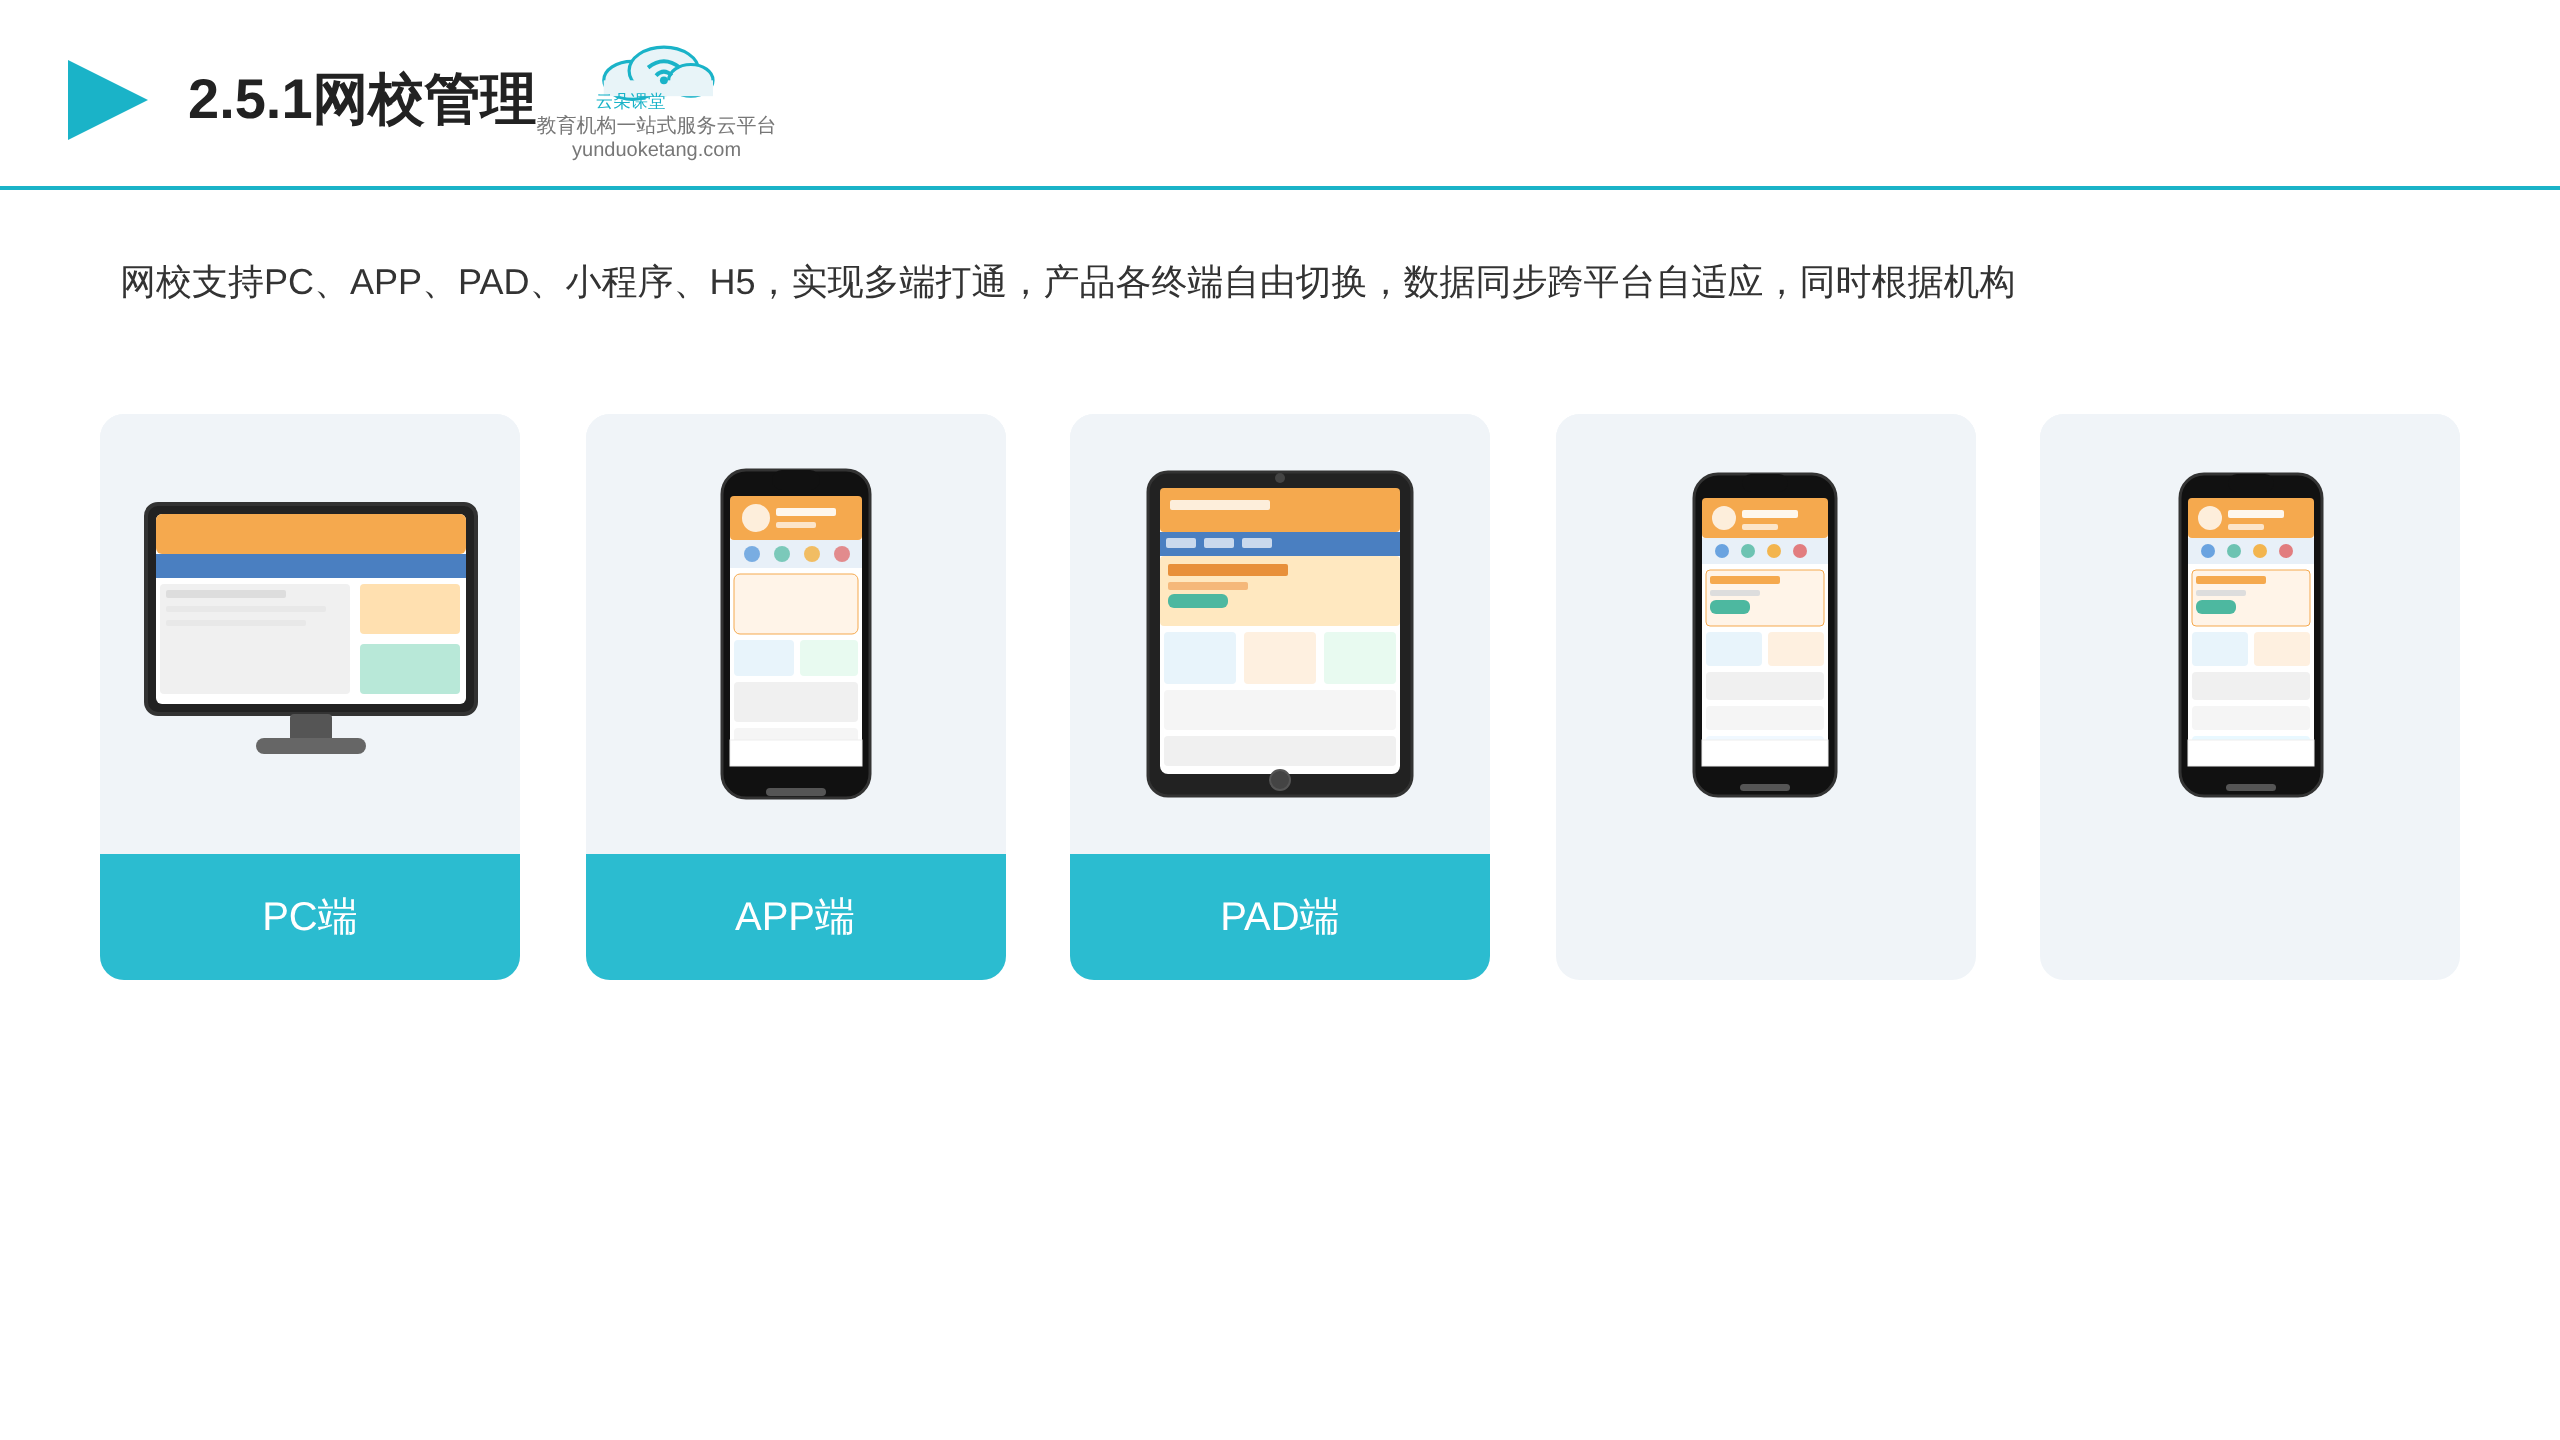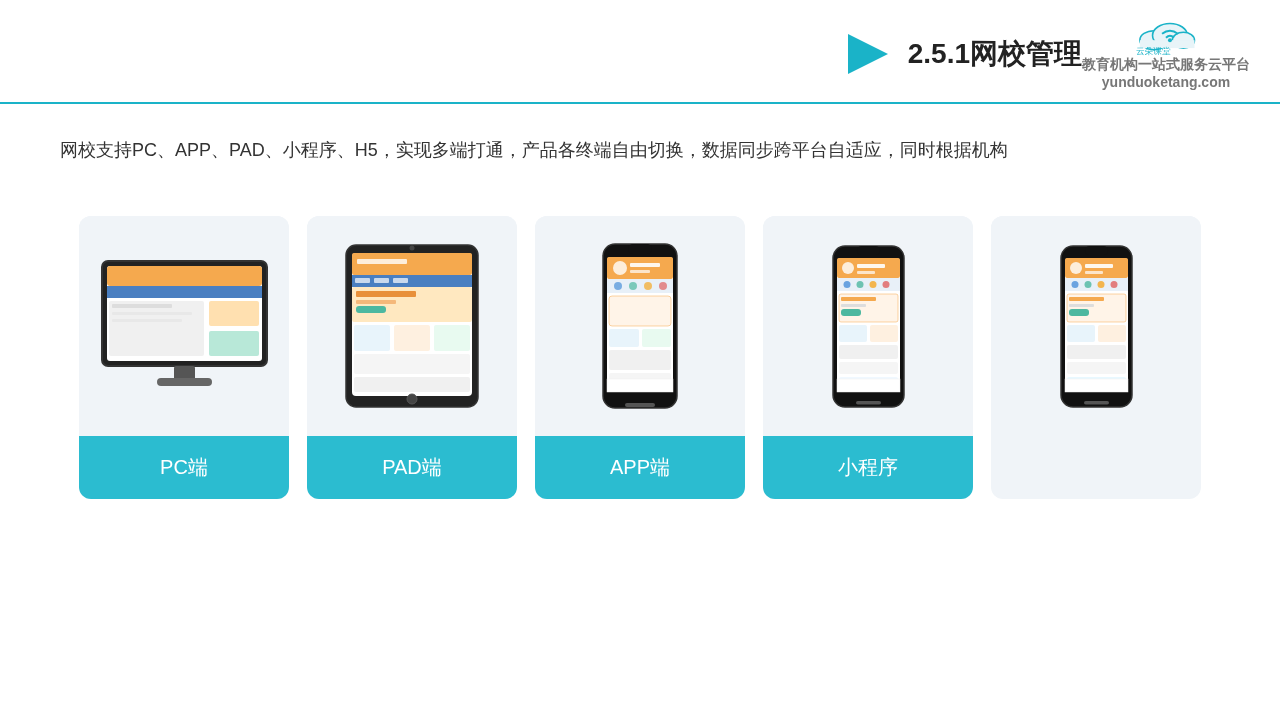--- a/index.html
+++ b/index.html
@@ -15,21 +15,21 @@
       width: 1280px;
       height: 720px;
       background: #fff;
       position: relative;
     }
 
     
     .header {
       display: flex;
       align-items: center;
-      justify-content: flex-end;
+      justify-content: flex-start;
       padding: 18px 30px 12px 30px;
       border-bottom: 2px solid #1ab3c8;
     }
 
     .header-left {
       display: flex;
       align-items: center;
       gap: 16px;
     }
 
@@ -59,21 +59,21 @@
     .description {
       padding: 30px 60px 10px 60px;
       font-size: 18px;
       color: #333;
       line-height: 1.8;
     }
 
     
     .cards-section {
       display: flex;
-      justify-content: center;
+      justify-content: space-between;
       gap: 18px;
       padding: 30px 50px 0 50px;
       margin-top: 10px;
     }
 
     .card {
       background: #f0f4f8;
       border-radius: 12px;
       width: 210px;
       overflow: hidden;
@@ -144,21 +144,21 @@
         <ellipse cx="55" cy="22" rx="22" ry="15" fill="#e8f4f8" stroke="#1ab3c8" stroke-width="2"></ellipse>
         <ellipse cx="72" cy="28" rx="14" ry="10" fill="#e8f4f8" stroke="#1ab3c8" stroke-width="2"></ellipse>
         <rect x="17" y="28" width="69" height="10" fill="#e8f4f8"></rect>
 
         <path d="M45 20 Q55 12 65 20" fill="none" stroke="#1ab3c8" stroke-width="2.5"></path>
         <path d="M50 25 Q55 20 60 25" fill="none" stroke="#1ab3c8" stroke-width="2.5"></path>
         <circle cx="55" cy="28" r="2.5" fill="#1ab3c8"></circle>
 
         <text x="12" y="45" font-size="11" fill="#1ab3c8" font-family="Microsoft YaHei, sans-serif">云朵课堂</text>
       </svg>
-      <div style="font-size:14px;color:#777;text-align:center;font-weight:bold;">
+      <div style="font-size:10px;color:#777;text-align:center;">
         <div>教育机构一站式服务云平台</div>
         <div>yunduoketang.com</div>
       </div>
     </div>
   </div>
 
   <div class="description">
     <div>网校支持PC、APP、PAD、小程序、H5，实现多端打通，产品各终端自由切换，数据同步跨平台自适应，同时根据机构</div>
   </div>
 
@@ -182,20 +182,55 @@
 
           <rect x="15" y="48" width="60" height="4" rx="1" fill="#ddd"></rect>
           <rect x="15" y="56" width="80" height="3" rx="1" fill="#e8e8e8"></rect>
           <rect x="15" y="63" width="70" height="3" rx="1" fill="#e8e8e8"></rect>
 
           <rect x="77" y="110" width="21" height="14" rx="2" fill="#555"></rect>
           <rect x="60" y="122" width="55" height="8" rx="4" fill="#666"></rect>
         </svg>
       </div>
       <div class="card-label">PC端</div>
+    </div>
+
+    <div class="card">
+      <div class="card-image-area">
+        <svg class="device-phone" viewBox="0 0 80 170">
+
+          <rect x="3" y="3" width="74" height="164" rx="12" ry="12" fill="#111" stroke="#333" stroke-width="1.5"></rect>
+
+          <rect x="7" y="16" width="66" height="135" rx="4" fill="#fff"></rect>
+
+          <rect x="28" y="3" width="24" height="10" rx="5" fill="#111"></rect>
+
+          <rect x="7" y="16" width="66" height="22" rx="2" fill="#f5a94e"></rect>
+
+          <circle cx="20" cy="27" r="7" fill="#fff" opacity="0.8"></circle>
+          <rect x="30" y="22" width="30" height="4" rx="1" fill="#fff" opacity="0.9"></rect>
+          <rect x="30" y="29" width="20" height="3" rx="1" fill="#fff" opacity="0.7"></rect>
+
+          <rect x="7" y="38" width="66" height="14" fill="#e8f0f8"></rect>
+          <circle cx="18" cy="45" r="4" fill="#4a90d9" opacity="0.7"></circle>
+          <circle cx="33" cy="45" r="4" fill="#4db8a0" opacity="0.7"></circle>
+          <circle cx="48" cy="45" r="4" fill="#f5a623" opacity="0.7"></circle>
+          <circle cx="63" cy="45" r="4" fill="#e06060" opacity="0.7"></circle>
+
+          <rect x="9" y="55" width="62" height="30" rx="3" fill="#fff4e8" stroke="#f5a94e" stroke-width="0.5"></rect>
+          <rect x="9" y="88" width="30" height="18" rx="2" fill="#e8f4fb"></rect>
+          <rect x="42" y="88" width="29" height="18" rx="2" fill="#e8faf0"></rect>
+          <rect x="9" y="109" width="62" height="20" rx="2" fill="#f0f0f0"></rect>
+          <rect x="9" y="132" width="62" height="15" rx="2" fill="#f5f5f5"></rect>
+
+          <rect x="7" y="138" width="66" height="13" fill="#fff" stroke="#eee" stroke-width="0.5"></rect>
+          <rect x="25" y="162" width="30" height="4" rx="2" fill="#555"></rect>
+        </svg>
+      </div>
+      <div class="card-label">APP端</div>
     </div>
 
     <div class="card">
       <div class="card-image-area">
         <svg class="device-tablet" viewBox="0 0 140 170">
 
           <rect x="4" y="4" width="132" height="162" rx="10" ry="10" fill="#222" stroke="#333" stroke-width="1.5"></rect>
 
           <rect x="10" y="12" width="120" height="143" rx="4" fill="#fff"></rect>
 
@@ -218,55 +253,20 @@
           <rect x="12" y="84" width="36" height="26" rx="2" fill="#e8f4fb"></rect>
           <rect x="52" y="84" width="36" height="26" rx="2" fill="#fef0e0"></rect>
           <rect x="92" y="84" width="36" height="26" rx="2" fill="#e8faf0"></rect>
           <rect x="12" y="113" width="116" height="20" rx="2" fill="#f5f5f5"></rect>
           <rect x="12" y="136" width="116" height="15" rx="2" fill="#f0f0f0"></rect>
 
           <circle cx="70" cy="158" r="5" fill="#444" stroke="#555" stroke-width="1"></circle>
         </svg>
       </div>
       <div class="card-label">PAD端</div>
-    </div>
-
-    <div class="card">
-      <div class="card-image-area">
-        <svg class="device-phone" viewBox="0 0 80 170">
-
-          <rect x="3" y="3" width="74" height="164" rx="12" ry="12" fill="#111" stroke="#333" stroke-width="1.5"></rect>
-
-          <rect x="7" y="16" width="66" height="135" rx="4" fill="#fff"></rect>
-
-          <rect x="28" y="3" width="24" height="10" rx="5" fill="#111"></rect>
-
-          <rect x="7" y="16" width="66" height="22" rx="2" fill="#f5a94e"></rect>
-
-          <circle cx="20" cy="27" r="7" fill="#fff" opacity="0.8"></circle>
-          <rect x="30" y="22" width="30" height="4" rx="1" fill="#fff" opacity="0.9"></rect>
-          <rect x="30" y="29" width="20" height="3" rx="1" fill="#fff" opacity="0.7"></rect>
-
-          <rect x="7" y="38" width="66" height="14" fill="#e8f0f8"></rect>
-          <circle cx="18" cy="45" r="4" fill="#4a90d9" opacity="0.7"></circle>
-          <circle cx="33" cy="45" r="4" fill="#4db8a0" opacity="0.7"></circle>
-          <circle cx="48" cy="45" r="4" fill="#f5a623" opacity="0.7"></circle>
-          <circle cx="63" cy="45" r="4" fill="#e06060" opacity="0.7"></circle>
-
-          <rect x="9" y="55" width="62" height="30" rx="3" fill="#fff4e8" stroke="#f5a94e" stroke-width="0.5"></rect>
-          <rect x="9" y="88" width="30" height="18" rx="2" fill="#e8f4fb"></rect>
-          <rect x="42" y="88" width="29" height="18" rx="2" fill="#e8faf0"></rect>
-          <rect x="9" y="109" width="62" height="20" rx="2" fill="#f0f0f0"></rect>
-          <rect x="9" y="132" width="62" height="15" rx="2" fill="#f5f5f5"></rect>
-
-          <rect x="7" y="138" width="66" height="13" fill="#fff" stroke="#eee" stroke-width="0.5"></rect>
-          <rect x="25" y="162" width="30" height="4" rx="2" fill="#555"></rect>
-        </svg>
-      </div>
-      <div class="card-label">APP端</div>
     </div>
 
     <div class="card">
       <div class="card-image-area">
         <svg class="device-phone-mini" viewBox="0 0 75 165">
 
           <rect x="2" y="2" width="71" height="161" rx="12" ry="12" fill="#111" stroke="#333" stroke-width="1.5"></rect>
 
           <rect x="6" y="14" width="63" height="134" rx="4" fill="#fff"></rect>
 
@@ -290,21 +290,20 @@
           <rect x="8" y="81" width="28" height="17" rx="2" fill="#e8f4fb"></rect>
           <rect x="39" y="81" width="28" height="17" rx="2" fill="#fef0e0"></rect>
           <rect x="8" y="101" width="59" height="14" rx="2" fill="#f0f0f0"></rect>
           <rect x="8" y="118" width="59" height="12" rx="2" fill="#f5f5f5"></rect>
           <rect x="8" y="133" width="59" height="11" rx="2" fill="#f0f8ff"></rect>
 
           <rect x="6" y="135" width="63" height="13" fill="#fff" stroke="#eee" stroke-width="0.5"></rect>
           <rect x="25" y="157" width="25" height="3.5" rx="1.75" fill="#555"></rect>
         </svg>
       </div>
-      <div class="card-label">小程序</div>
     </div>
 
     <div class="card">
       <div class="card-image-area">
         <svg class="device-phone-mini" viewBox="0 0 75 165">
 
           <rect x="2" y="2" width="71" height="161" rx="12" ry="12" fill="#111" stroke="#333" stroke-width="1.5"></rect>
 
           <rect x="6" y="14" width="63" height="134" rx="4" fill="#fff"></rect>
 

